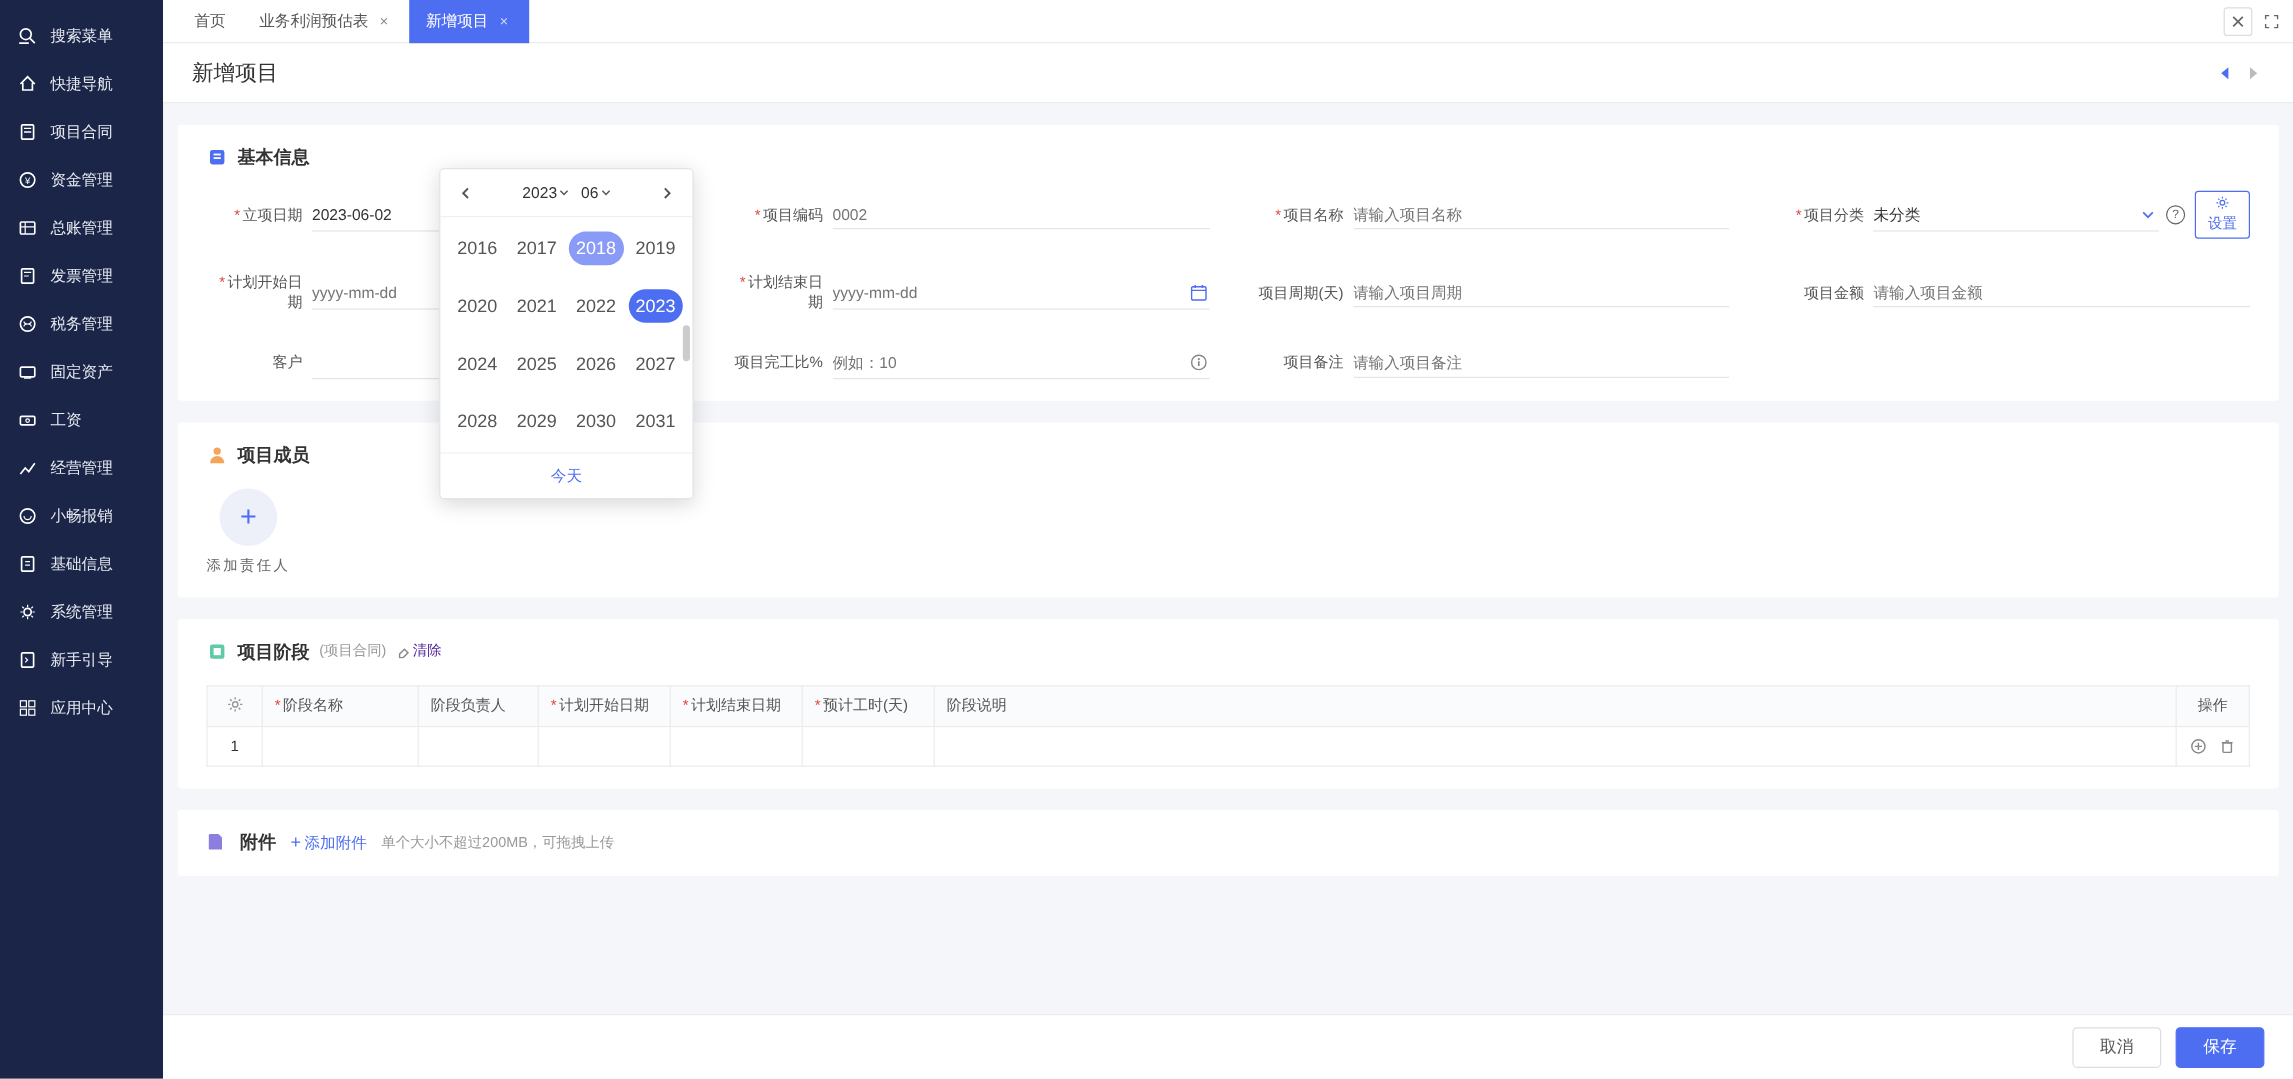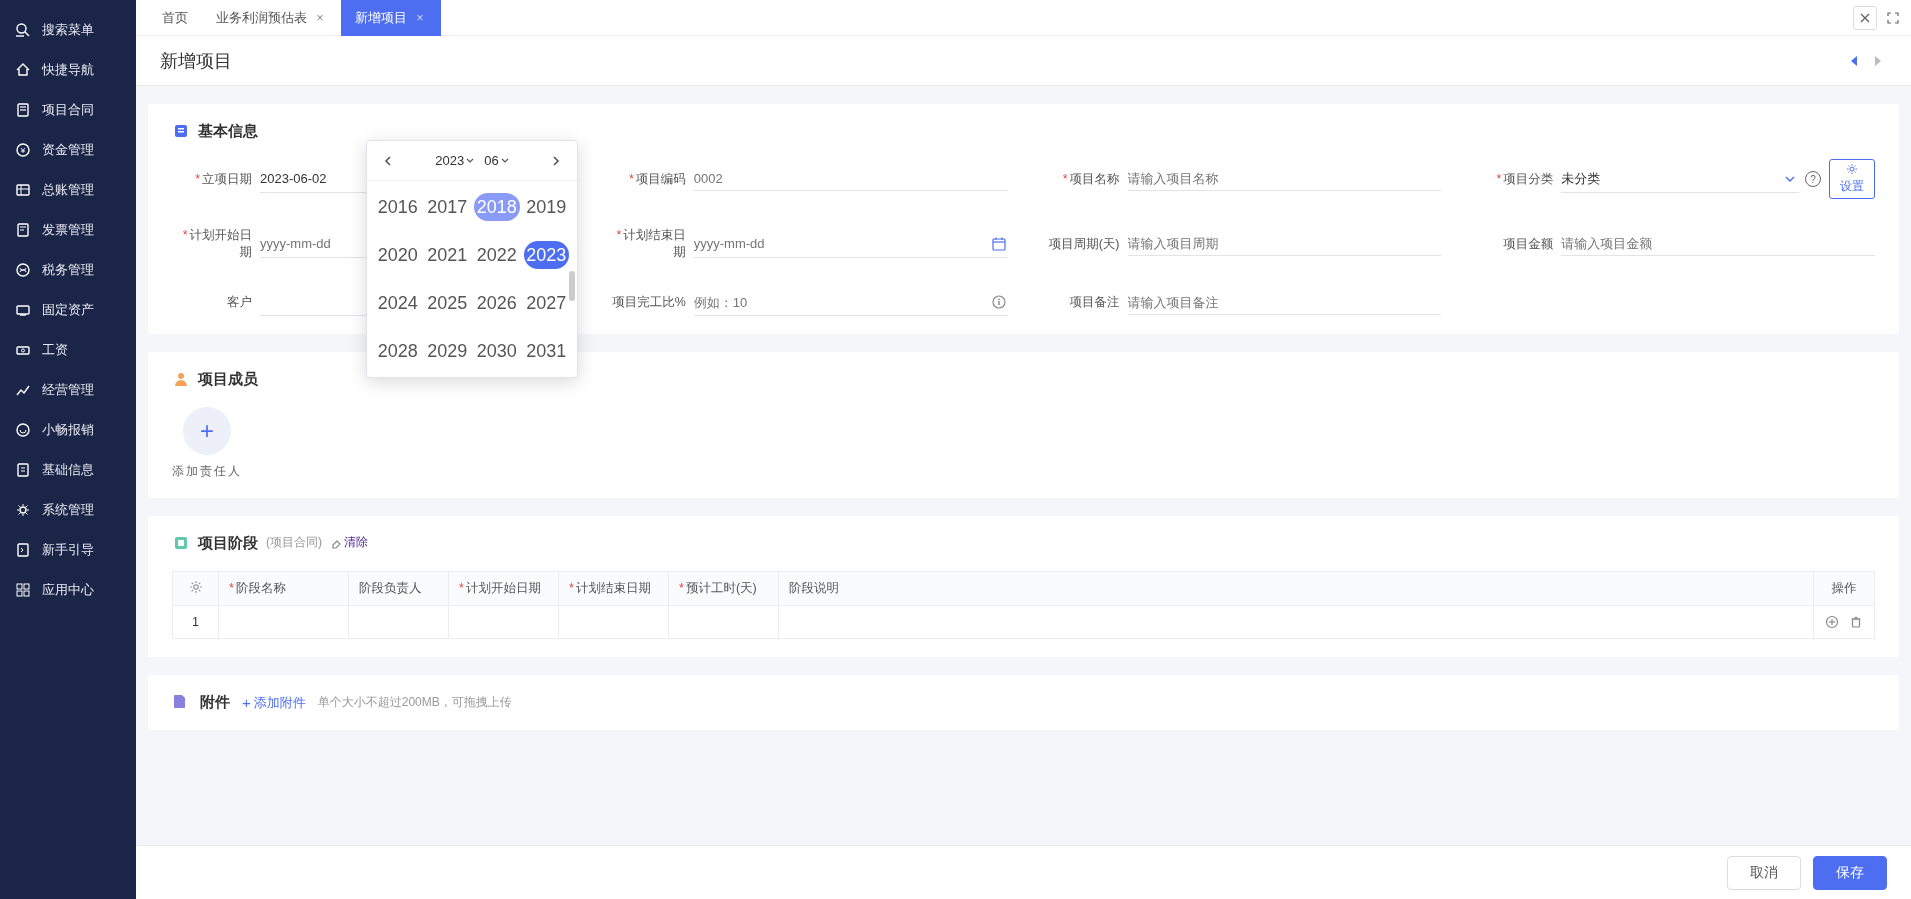--- a/index.html
+++ b/index.html
@@ -61,21 +61,21 @@
     position: absolute; left: 230px; top: 140px; width: 212px;
     background: #fff; border: 1px solid #e2e4ea; border-radius: 4px;
     box-shadow: 0 4px 18px rgba(0,0,0,0.15); z-index: 50; overflow: hidden;
   }
   .dp-header { height: 40px; display: flex; align-items: center; justify-content: space-between; padding: 0 10px; border-bottom: 1px solid #f0f0f0; }
   .dp-header .arrow { width: 22px; height: 22px; display: flex; align-items: center; justify-content: center; cursor: pointer; color: #555; }
   .dp-header .center { display: flex; gap: 10px; align-items: center; font-size: 13px; font-weight: 500; color: #333; }
   .dp-header .dd { display: flex; align-items: center; gap: 2px; cursor: pointer; }
   .dp-years { padding: 12px 6px; position: relative; }
   .dp-years .grid { display: grid; grid-template-columns: repeat(4, 1fr); gap: 20px 0; }
-  .yr { height: 28px; display: flex; align-items: center; justify-content: center; font-size: 18px; color: #555; cursor: pointer; border-radius: 14px; margin: 0 2px; }
+  .yr { height: 28px; display: flex; align-items: center; justify-content: center; font-size: 15px; color: #555; cursor: pointer; border-radius: 14px; margin: 0 2px; }
   .yr.highlight { background: #8a9af7; color: #fff; }
   .yr.selected { background: #4e6ef2; color: #fff; }
   .dp-scrollbar { position: absolute; right: 2px; top: 90px; width: 6px; height: 30px; background: #ccc; border-radius: 3px; }
   .dp-footer { height: 38px; display: flex; align-items: center; justify-content: center; border-top: 1px solid #f0f0f0; color: #4e6ef2; cursor: pointer; font-size: 13px; }
 
   
   .members { display: flex; align-items: center; }
   .add-member { display: flex; flex-direction: column; align-items: center; gap: 8px; }
   .add-circle { width: 48px; height: 48px; border-radius: 50%; background: #edf0f8; color: #4e6ef2; font-size: 24px; display: flex; align-items: center; justify-content: center; cursor: pointer; }
   .add-member .cap { font-size: 12px; color: #666; letter-spacing: 2px; }
@@ -571,20 +571,23 @@
           <div class="yr">2025</div>
           <div class="yr">2026</div>
           <div class="yr">2027</div>
           <div class="yr">2028</div>
           <div class="yr">2029</div>
           <div class="yr">2030</div>
           <div class="yr">2031</div>
         </div>
       <div class="dp-scrollbar"></div>
     </div>
+    <div class="dp-footer">
+      <span>今天</span>
+    </div>
   </div>
 
   <div class="footer">
     <button class="btn">取消</button>
     <button class="btn primary">保存</button>
   </div>
 
 </div>
 
 </body></html>

